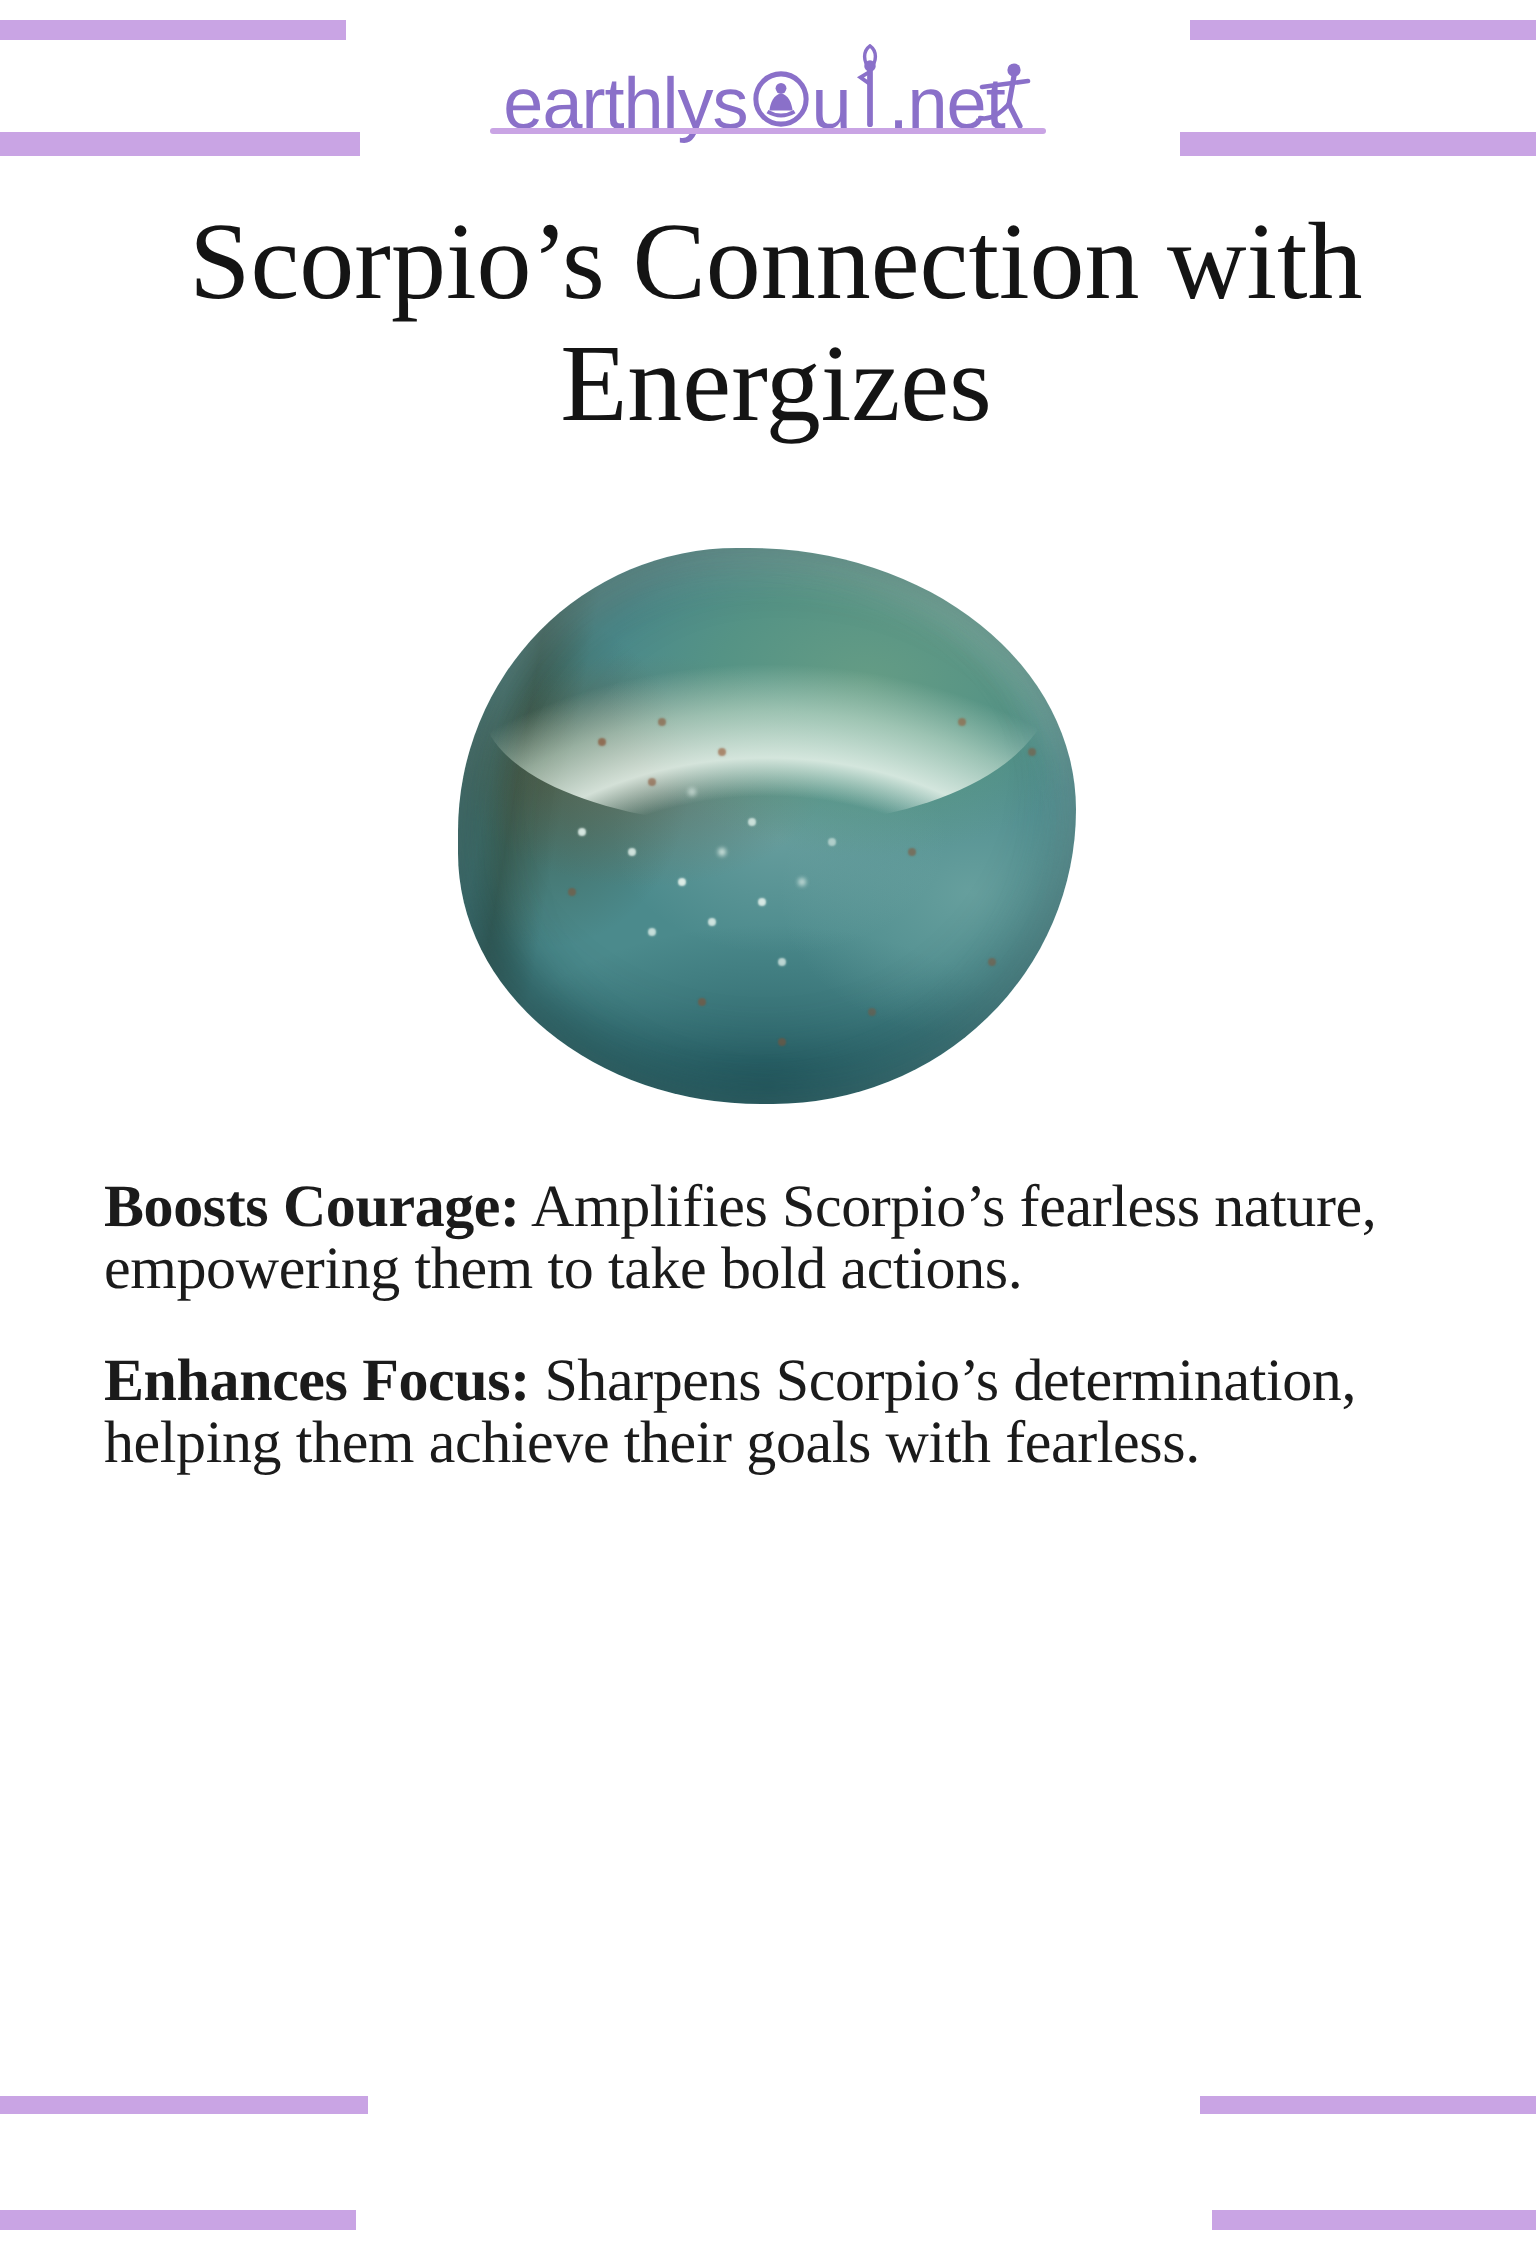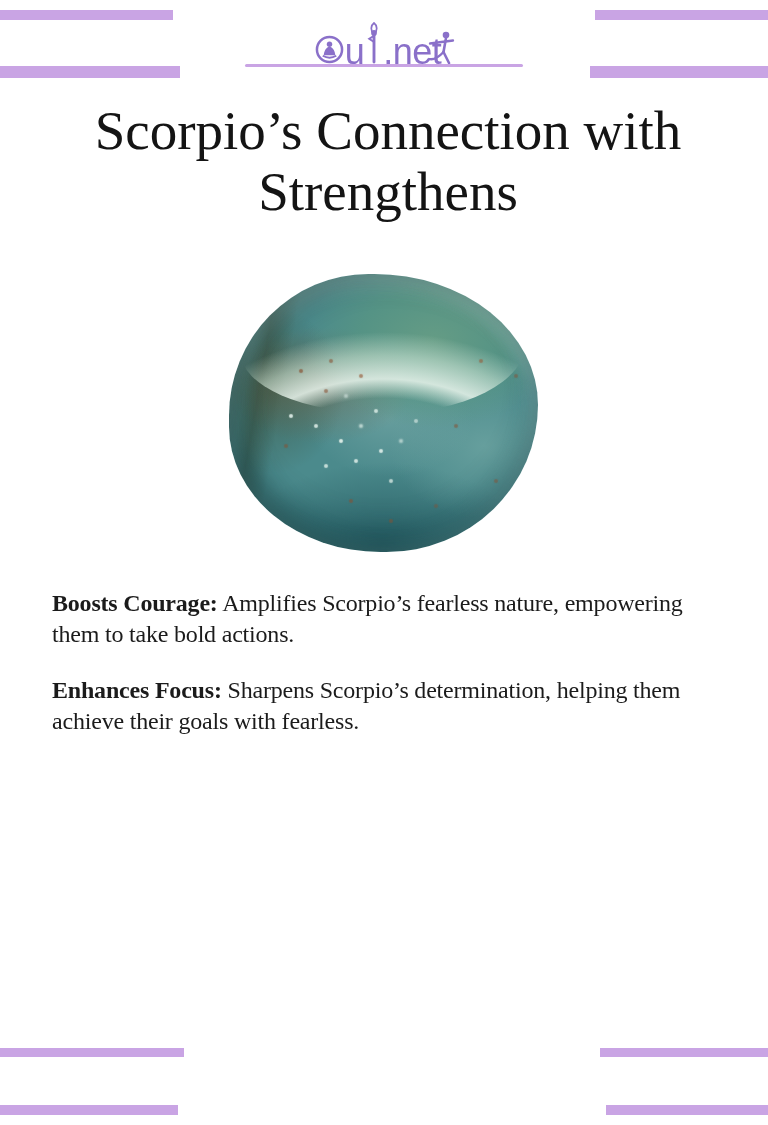--- a/index.html
+++ b/index.html
@@ -97,40 +97,41 @@
       225px 150px 1px rgba(135,80,50,0.55), 265px 205px 1px rgba(135,80,50,0.5),
       120px 225px 1px rgba(135,80,50,0.6), 160px 245px 1px rgba(135,80,50,0.55),
       205px 230px 1px rgba(135,80,50,0.45), 55px 170px 1px rgba(135,80,50,0.55);
   }
 
   
   .benefits{
     position:absolute;left:52px;top:588px;width:670px;
     color:var(--ink);
     font-family:"Liberation Serif", serif;
-    font-size:24px;line-height:31px;letter-spacing:-0.2px;
+    font-size:30px;line-height:31px;letter-spacing:-0.2px;
   }
   .benefits p{margin:0 0 25px 0;}
   .benefits b{font-weight:bold;}
 </style>
 </head>
 <body>
 
 <div id="canvas">
 
   <div class="bar b-tl1"></div>
   <div class="bar b-tl2"></div>
   <div class="bar b-tr1"></div>
   <div class="bar b-tr2"></div>
   <div class="bar b-bl1"></div>
   <div class="bar b-bl2"></div>
   <div class="bar b-br1"></div>
   <div class="bar b-br2"></div>
 
   <div class="logo">
+    <span>earthlys</span>
     <svg class="o-icon" width="29" height="29" viewBox="0 0 30 30" aria-hidden="true">
       <circle cx="15" cy="15" r="13" fill="none" stroke="#8a70c9" stroke-width="2.6"></circle>
       <circle cx="15" cy="9.5" r="2.8" fill="#8a70c9"></circle>
       <path d="M15 12 C11 13 9.5 17 9 21 L21 21 C20.5 17 19 13 15 12 Z" fill="#8a70c9"></path>
       <path d="M8 21.5 Q15 25.5 22 21.5" fill="none" stroke="#8a70c9" stroke-width="2"></path>
     </svg>
     <span>u</span>
     <svg class="l-icon" width="16" height="42" viewBox="0 0 16 44" aria-hidden="true">
       <path d="M8 13 C4 9 4.5 3.5 8 1 C11.5 3.5 12 9 8 13 Z" fill="none" stroke="#8a70c9" stroke-width="1.8"></path>
       <circle cx="8" cy="11.5" r="3" fill="#8a70c9"></circle>
@@ -144,21 +145,21 @@
       <path d="M18 8 L15.5 22" stroke="#8a70c9" stroke-width="2.6" stroke-linecap="round"></path>
       <path d="M2 13.5 L25 10.5" stroke="#8a70c9" stroke-width="2.3" stroke-linecap="round"></path>
       <path d="M15.5 22 C10 28 5 30 1 29" fill="none" stroke="#8a70c9" stroke-width="2.3" stroke-linecap="round"></path>
       <path d="M15.5 22 L21 33" stroke="#8a70c9" stroke-width="2.6" stroke-linecap="round"></path>
     </svg>
   </div>
   <div class="logo-underline"></div>
 
   <h1 class="title">
     <span>Scorpio’s Connection with</span><br>
-    <span>Strengthens</span>
+    <span>Energizes</span>
   </h1>
 
   <div class="stone">
     <div class="specks specks-white"></div>
     <div class="specks specks-rust"></div>
   </div>
 
   <div class="benefits">
     <p><b>Boosts Courage:</b> <span>Amplifies Scorpio’s fearless nature, empowering them to take bold actions.</span></p>
     <p><b>Enhances Focus:</b> <span>Sharpens Scorpio’s determination, helping them achieve their goals with fearless.</span></p>

